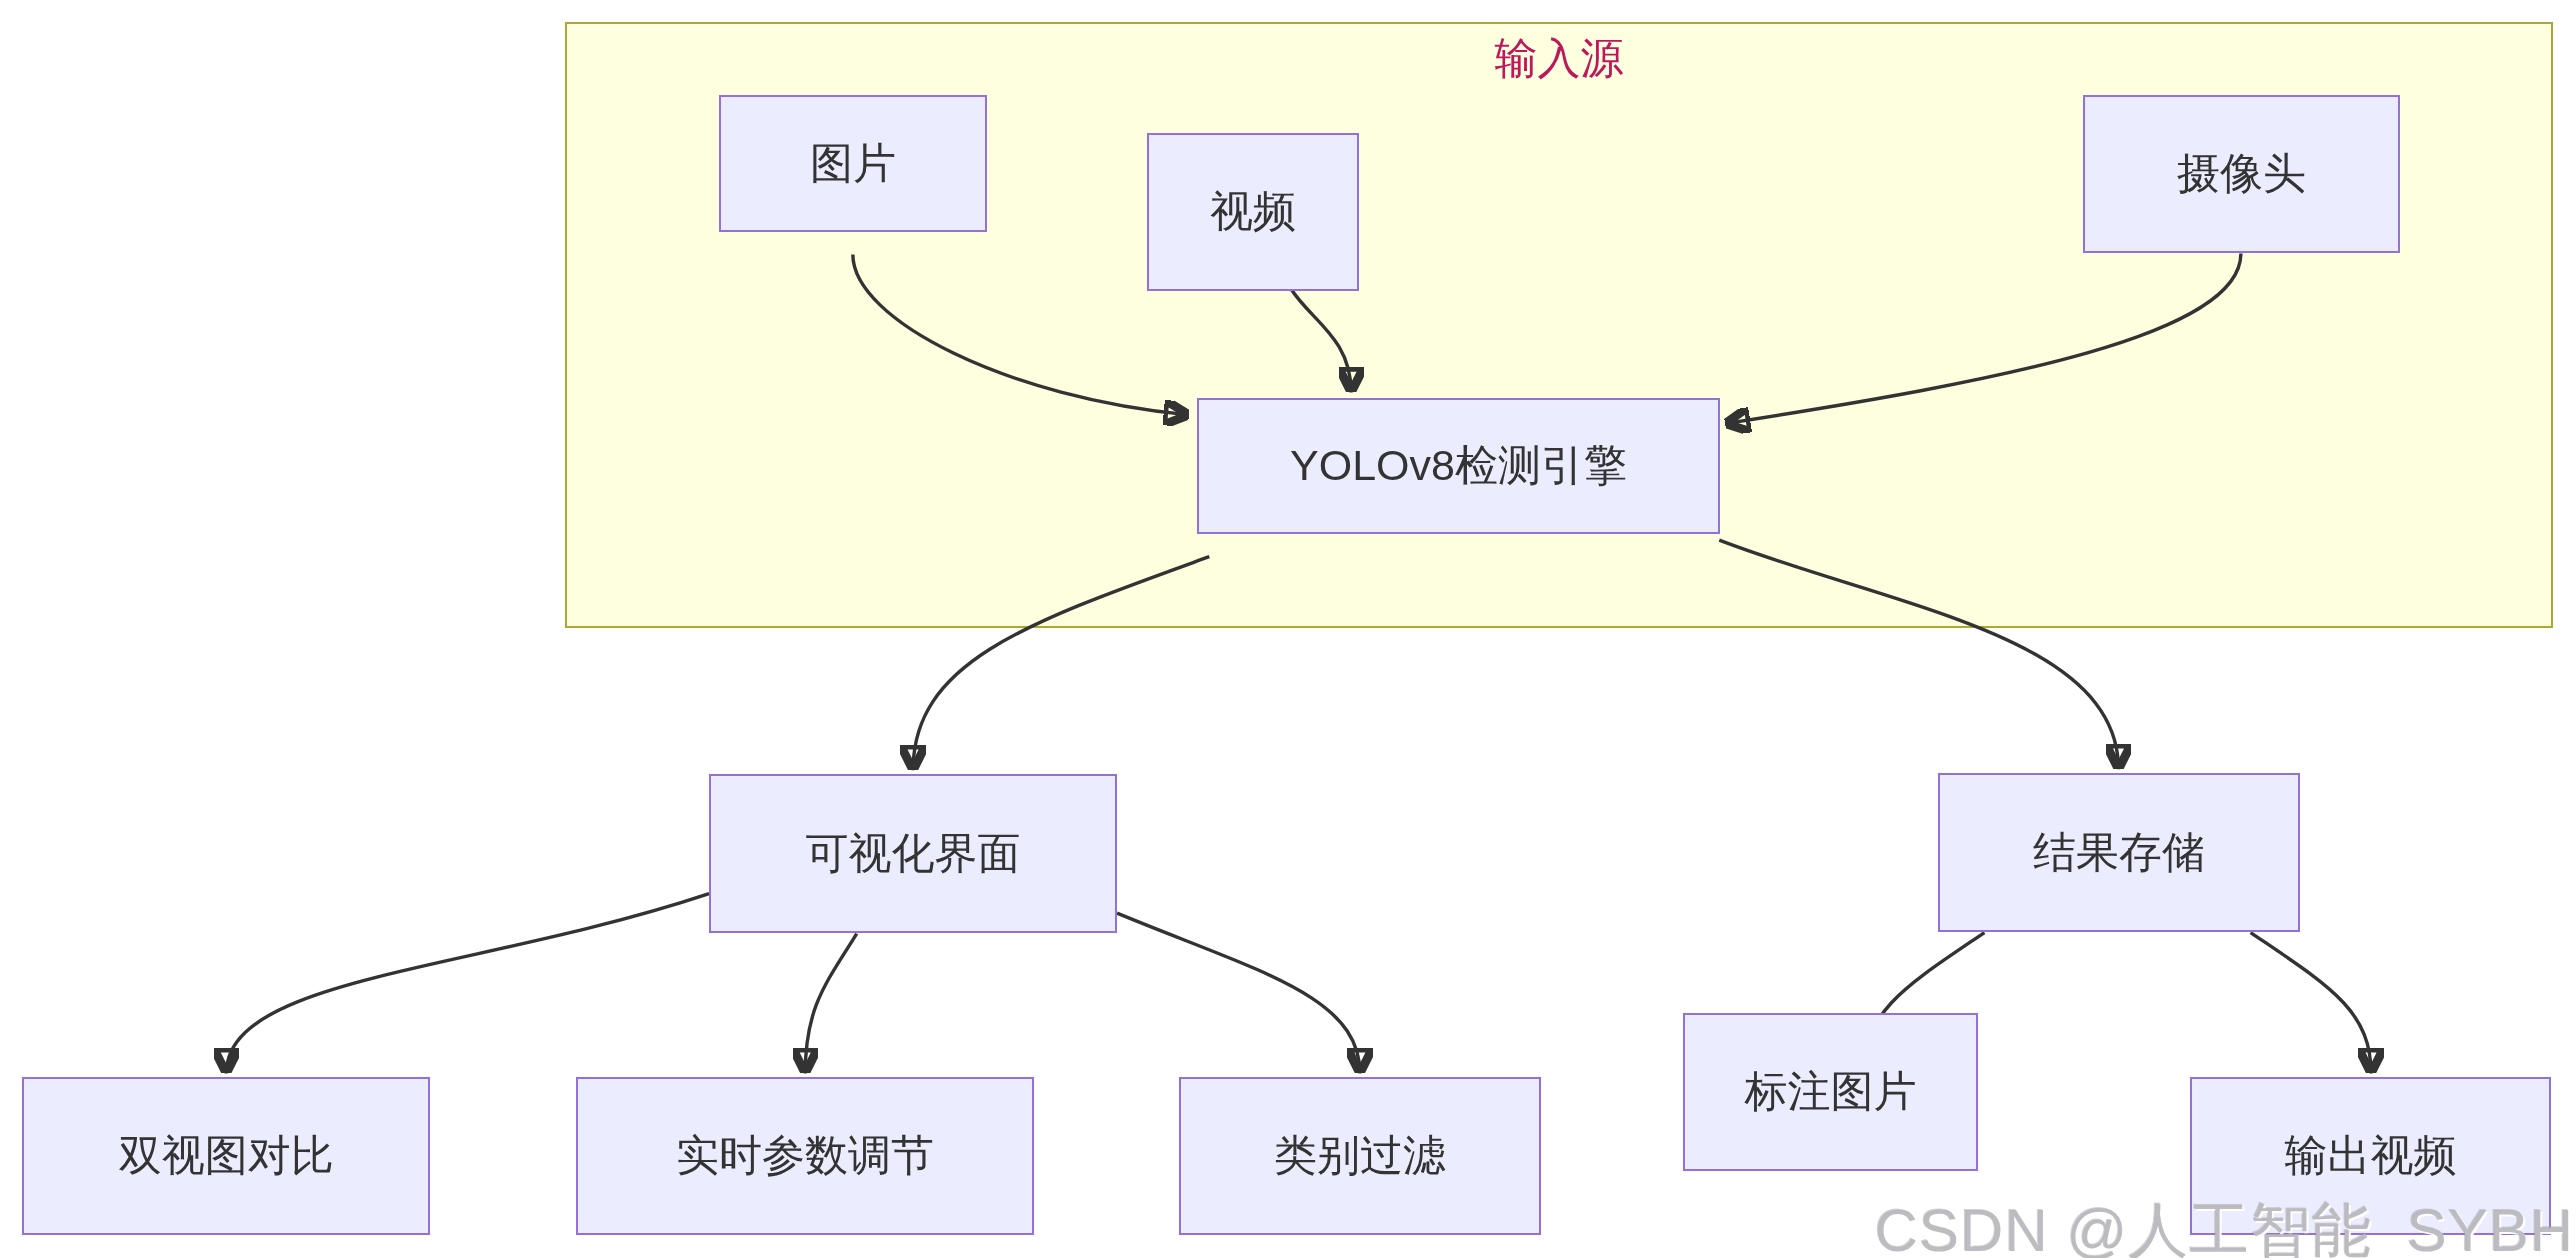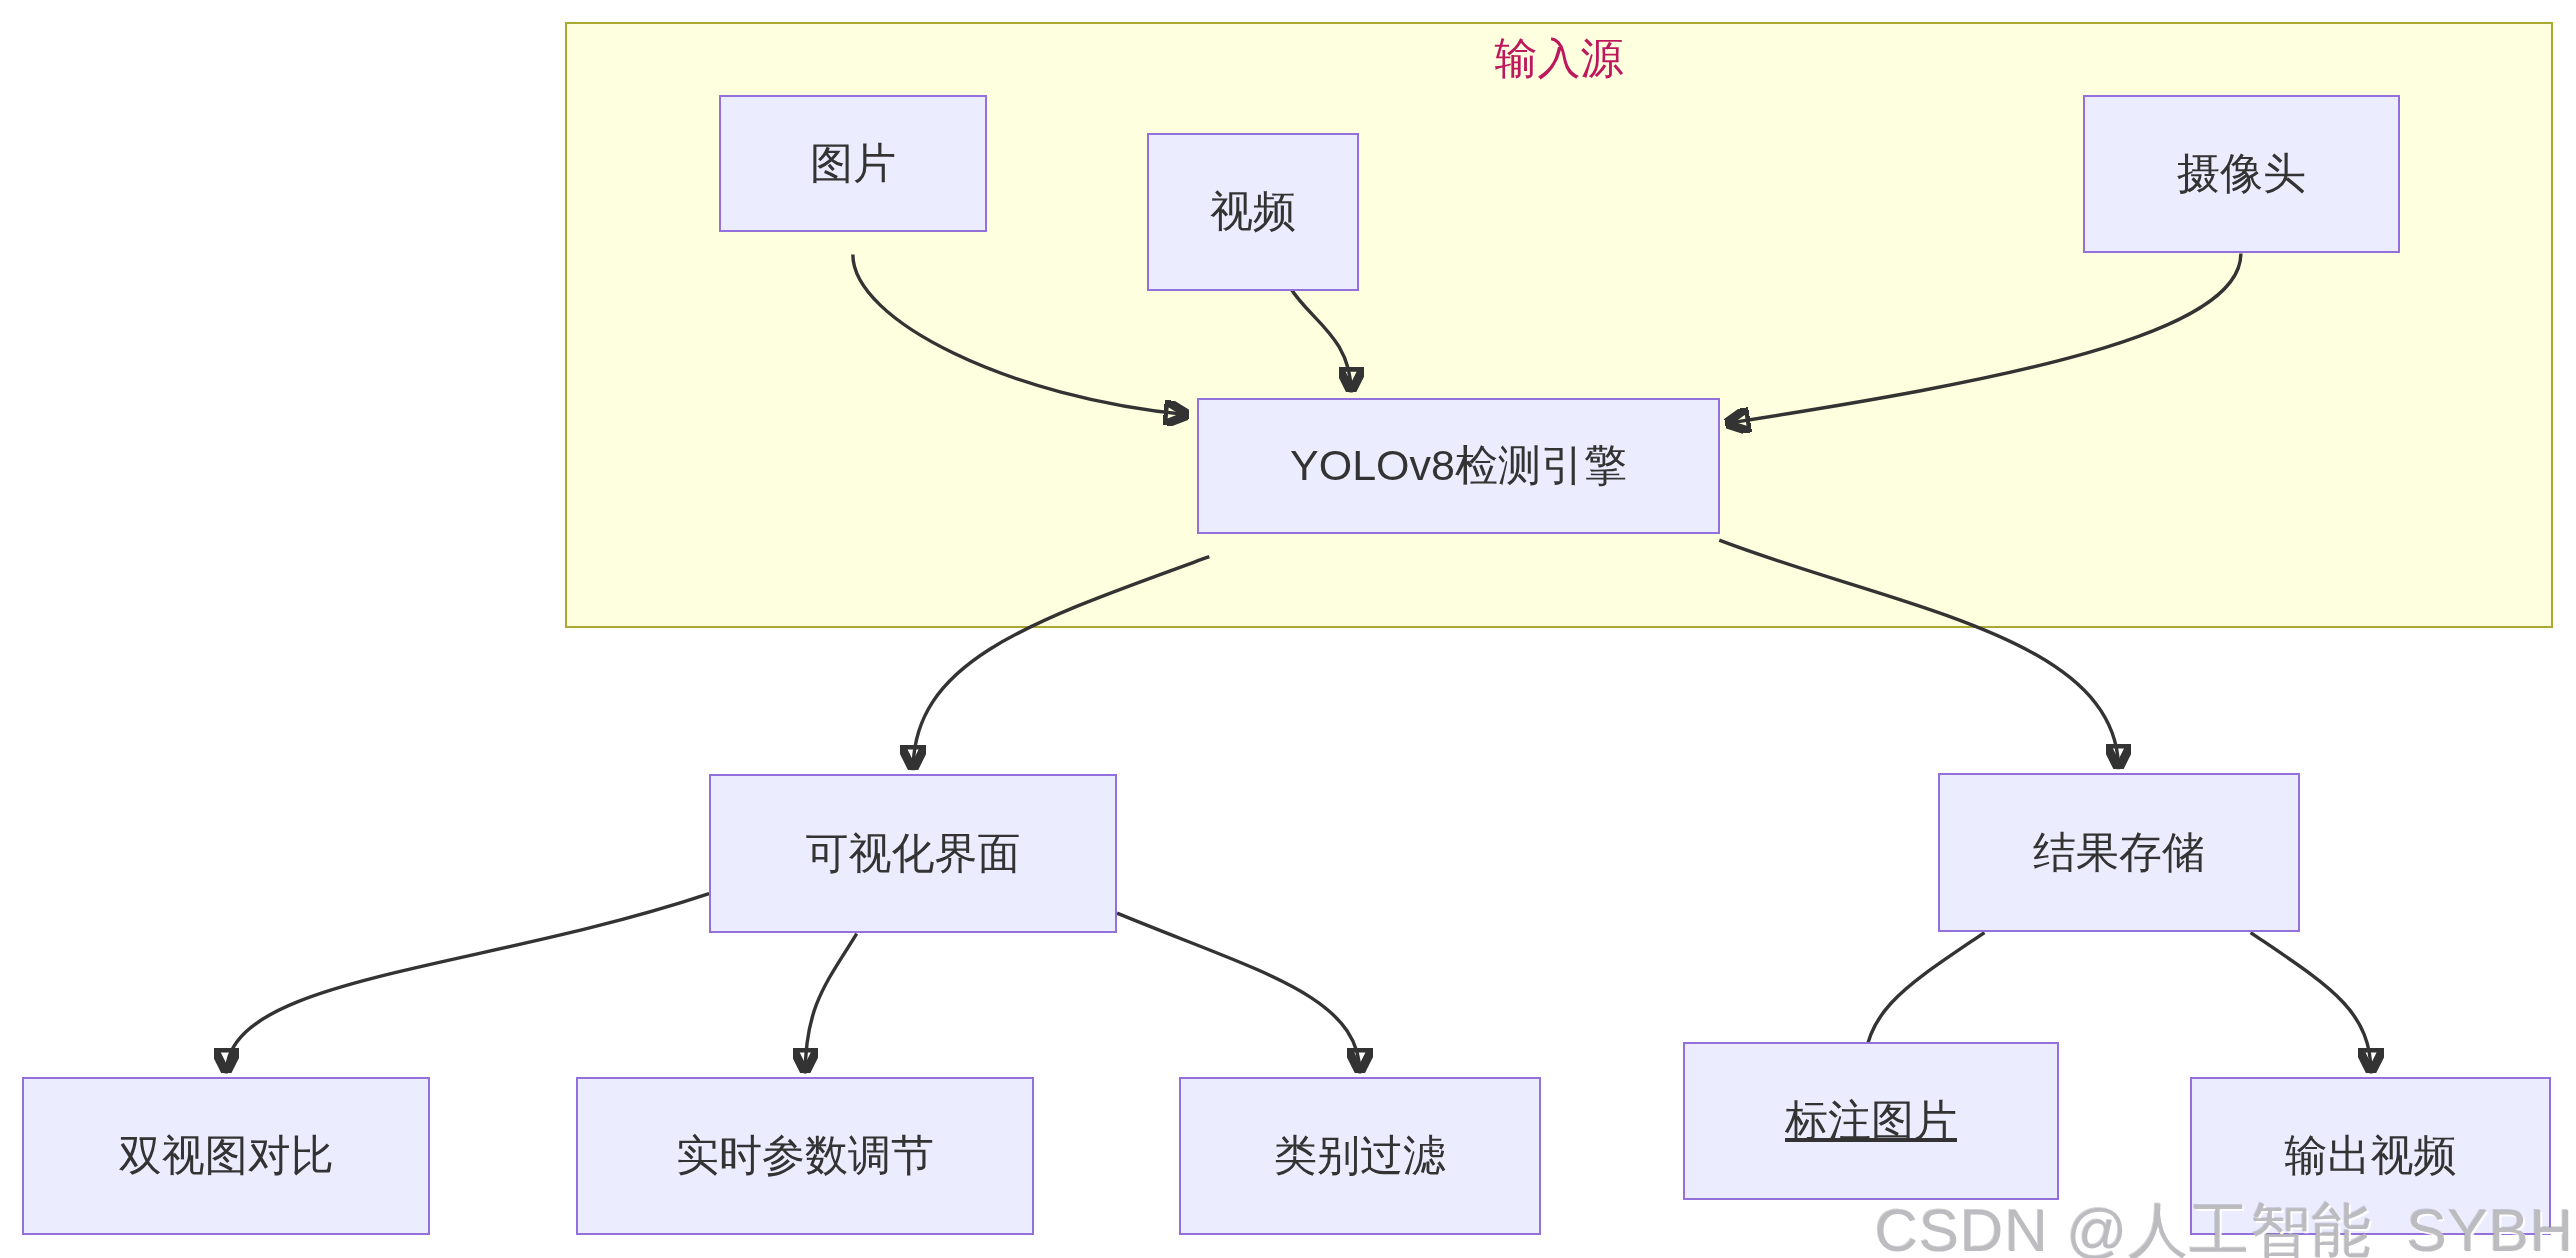--- a/index.html
+++ b/index.html
@@ -54,21 +54,21 @@
   }
   .n-image   { left: 719px;  top: 95px;   width: 268px; height: 137px; }
   .n-video   { left: 1147px; top: 95px;   width: 212px; height: 158px; margin-top: 38px; }
   .n-camera  { left: 2083px; top: 95px;   width: 317px; height: 158px; }
   .n-engine  { left: 1197px; top: 398px;  width: 523px; height: 136px; }
   .n-ui      { left: 709px;  top: 774px;  width: 408px; height: 159px; }
   .n-storage { left: 1938px; top: 773px;  width: 362px; height: 159px; }
   .n-dual    { left: 22.3px;   top: 1077px; width: 408px; height: 158px; }
   .n-param   { left: 576px;  top: 1077px; width: 458px; height: 158px; }
   .n-filter  { left: 1179px; top: 1077px; width: 362px; height: 158px; }
-  .n-annot   { left: 1683px; top: 1042px; width: 376px; height: 158px; text-decoration: underline; }
+  .n-annot   { left: 1683px; top: 1013px; width: 295px; height: 158px; }
   .n-outvid  { left: 2190px; top: 1077px; width: 361px; height: 158px; }
   .watermark {
     position: absolute;
     right: 1.9px; top: 1191px;
     font-size: 60px;
     letter-spacing: 1px;
     color: rgba(185,185,190,0.95);
     text-shadow: 1.9px 1.9px 0 rgba(255,255,255,0.95), -1px -1px 0 rgba(130,130,135,0.35);
     z-index: 6;
     white-space: nowrap;

